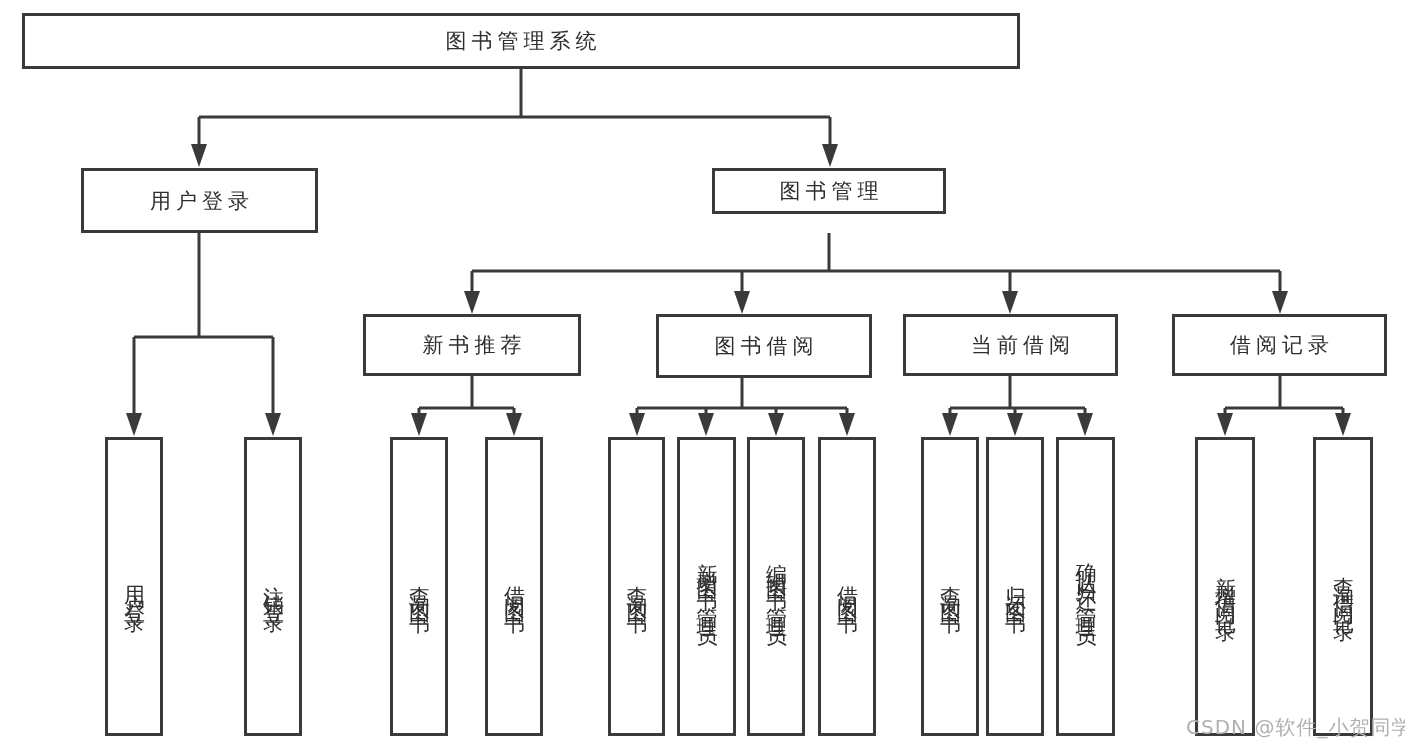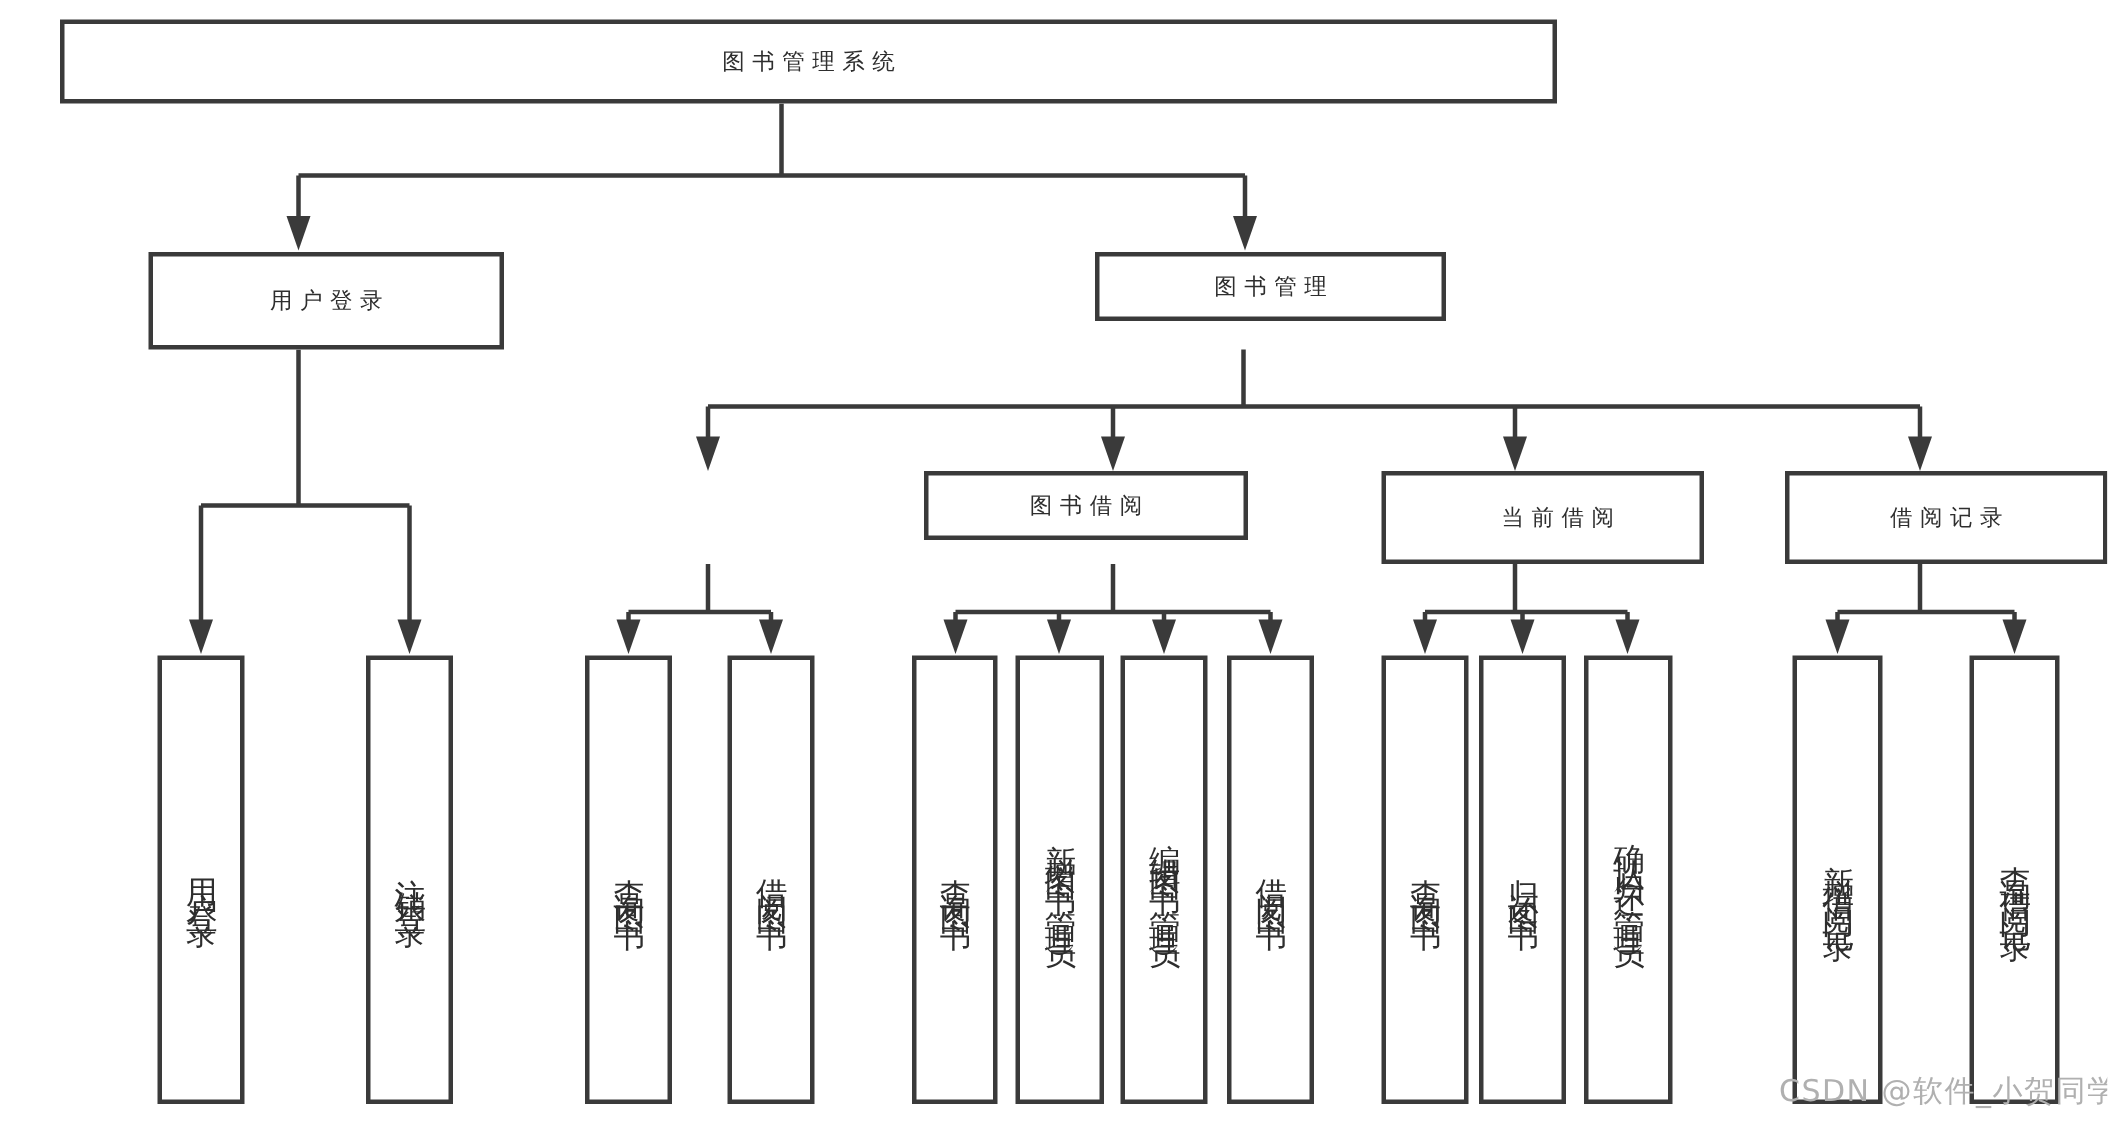--- a/index.html
+++ b/index.html
@@ -28,25 +28,24 @@
     box-sizing: border-box;
     background: #ffffff;
     border: 3px solid #3a3a3a;
     display: flex;
     align-items: center;
     justify-content: center;
     color: #2e2e2e;
     z-index: 2;
   }
   .hbox {
-    font-size: 15px;
+    font-size: 21px;
     letter-spacing: 5px;
     text-indent: 5px; 
     white-space: nowrap;
-    margin-left: 18px;
   }
   .vbox .vtext {
     writing-mode: vertical-rl;
     text-orientation: mixed;
     font-size: 21px;
     line-height: 1;
     letter-spacing: 9px;
     color: #2e2e2e;
   }
   .watermark {
@@ -108,21 +107,22 @@
       <polygon points="1217,413 1233,413 1225,436"></polygon>
       <polygon points="1335,413 1351,413 1343,436"></polygon>
     </g>
   </svg>
 
   <div class="box hbox" style="left:22px; top:13px; width:998px; height:56px;">图书管理系统</div>
 
   <div class="box hbox" style="left:81px; top:168px; width:237px; height:65px;">用户登录</div>
   <div class="box hbox" style="left:712px; top:168px; width:234px; height:46px;">图书管理</div>
 
-  <div class="box hbox" style="left:598px; top:314px; width:216px; height:46px;">图书借阅</div>
+  <div class="box hbox" style="left:363px; top:314px; width:218px; height:62px;">新书推荐</div>
+  <div class="box hbox" style="left:656px; top:314px; width:216px; height:64px;">图书借阅</div>
   <div class="box hbox" style="left:903px; top:314px; width:215px; height:62px;padding-left:20px;">当前借阅</div>
   <div class="box hbox" style="left:1172px; top:314px; width:215px; height:62px;">借阅记录</div>
 
   <div class="box vbox" style="left:105px; top:437px; width:58px; height:299px;">
     <span class="vtext">用户登录</span>
   </div>
   <div class="box vbox" style="left:244px; top:437px; width:58px; height:299px;">
     <span class="vtext">注销登录</span>
   </div>
   <div class="box vbox" style="left:390px; top:437px; width:58px; height:299px;">

